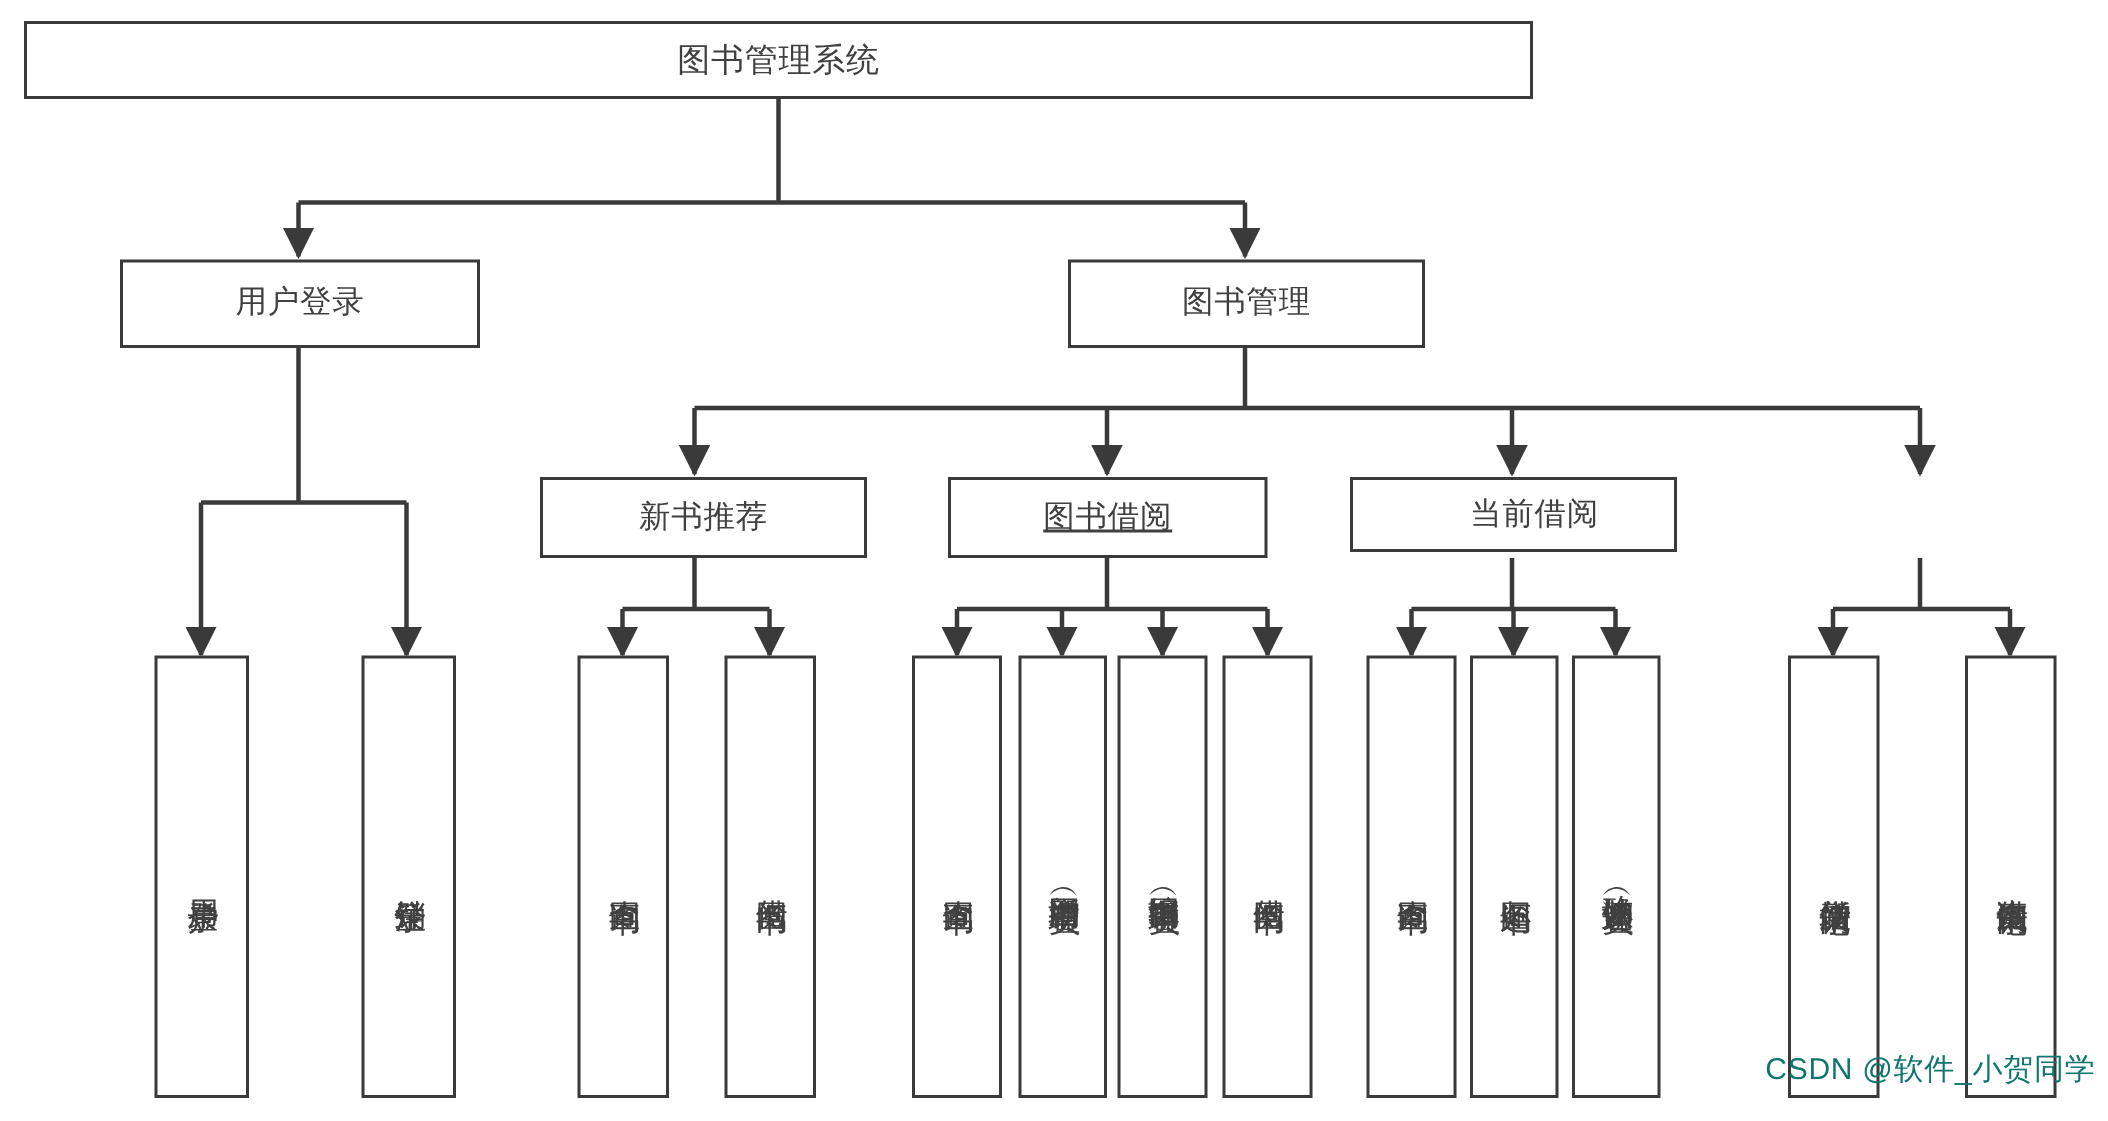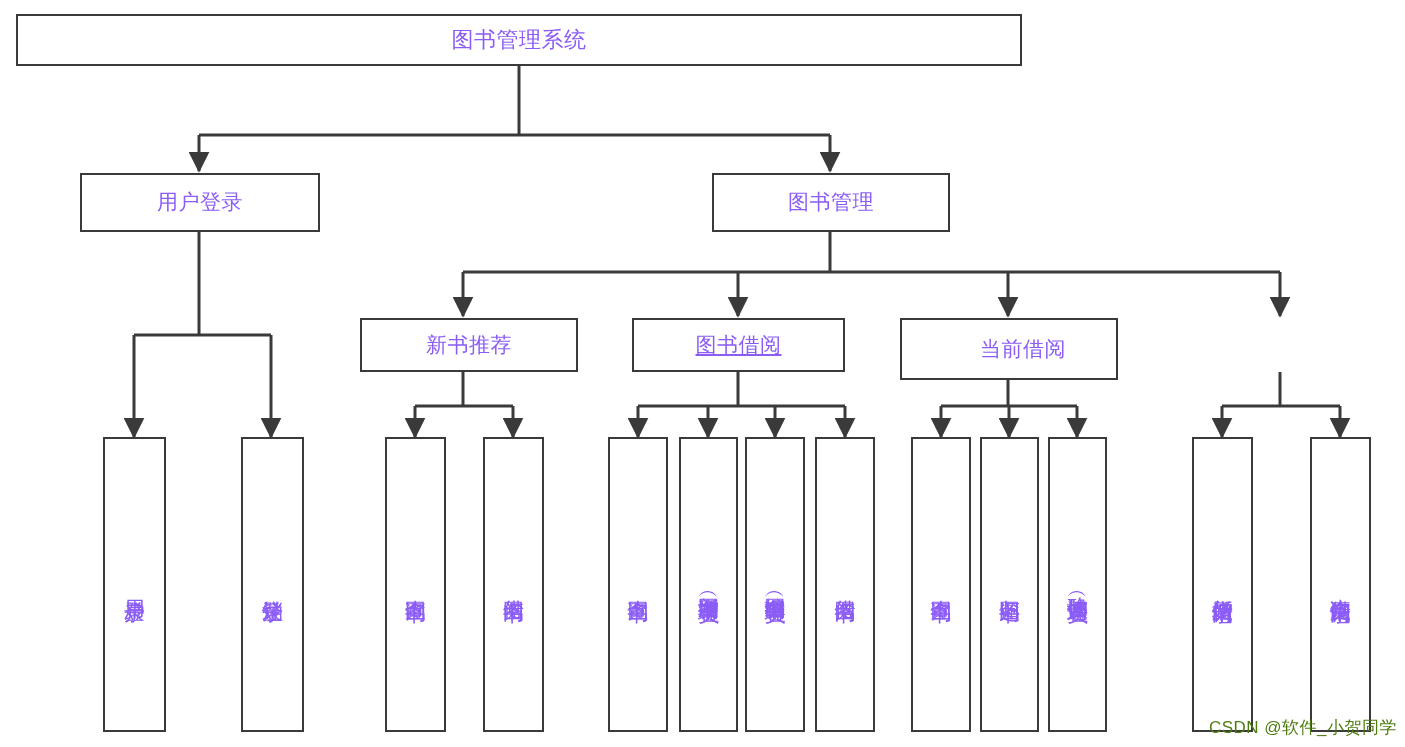--- a/index.html
+++ b/index.html
@@ -26,21 +26,21 @@
     pointer-events: none;
   }
   .node {
     position: absolute;
     box-sizing: border-box;
     background: #ffffff;
     border: 2px solid #3a3a3a;
     display: flex;
     align-items: center;
     justify-content: center;
-    color: #8b5cf6;
+    color: #404040;
   }
   .node .label {
     display: block;
     text-align: center;
     line-height: 1.18;
     white-space: nowrap;
   }
   
   .node.horiz .label {
     font-size: 21px;
@@ -58,23 +58,23 @@
     writing-mode: vertical-rl;
     text-orientation: upright;
     font-size: 21px;
     line-height: 1.05;
     letter-spacing: 1px;
     max-height: 100%;
   }
   #watermark {
     position: absolute;
     right: 8px;
-    bottom: 8px;
-    font-size: 17px;
-    color: #4d7c0f;
+    bottom: 21px;
+    font-size: 20px;
+    color: #0f766e;
     white-space: nowrap;
     letter-spacing: 0.5px;
   }
 </style>
 </head>
 <body>
 
 <div id="canvas">
 
   <svg id="edges" viewBox="0 0 1405 747" xmlns="http://www.w3.org/2000/svg">
@@ -137,21 +137,21 @@
   <div class="node horiz" style="left:360px; top:318px; width:218px; height:54px;">
     <span class="label">新书推荐</span>
   </div>
 
   <div class="node horiz" style="left:712px; top:173px; width:238px; height:59px;">
     <span class="label">图书管理</span>
   </div>
   <div class="node horiz" style="left:632px; top:318px; width:213px; height:54px;text-decoration:underline;">
     <span class="label">图书借阅</span>
   </div>
-  <div class="node horiz" style="left:900px; top:318px; width:218px; height:62px;padding-left:28px;">
+  <div class="node horiz" style="left:900px; top:318px; width:218px; height:50px;padding-left:28px;">
     <span class="label">当前借阅</span>
   </div>
 
   <div class="node vert" style="left:103px; top:437px; width:63px; height:295px;">
     <span class="label">用户登录</span>
   </div>
   <div class="node vert" style="left:241px; top:437px; width:63px; height:295px;">
     <span class="label">注销登录</span>
   </div>
 

